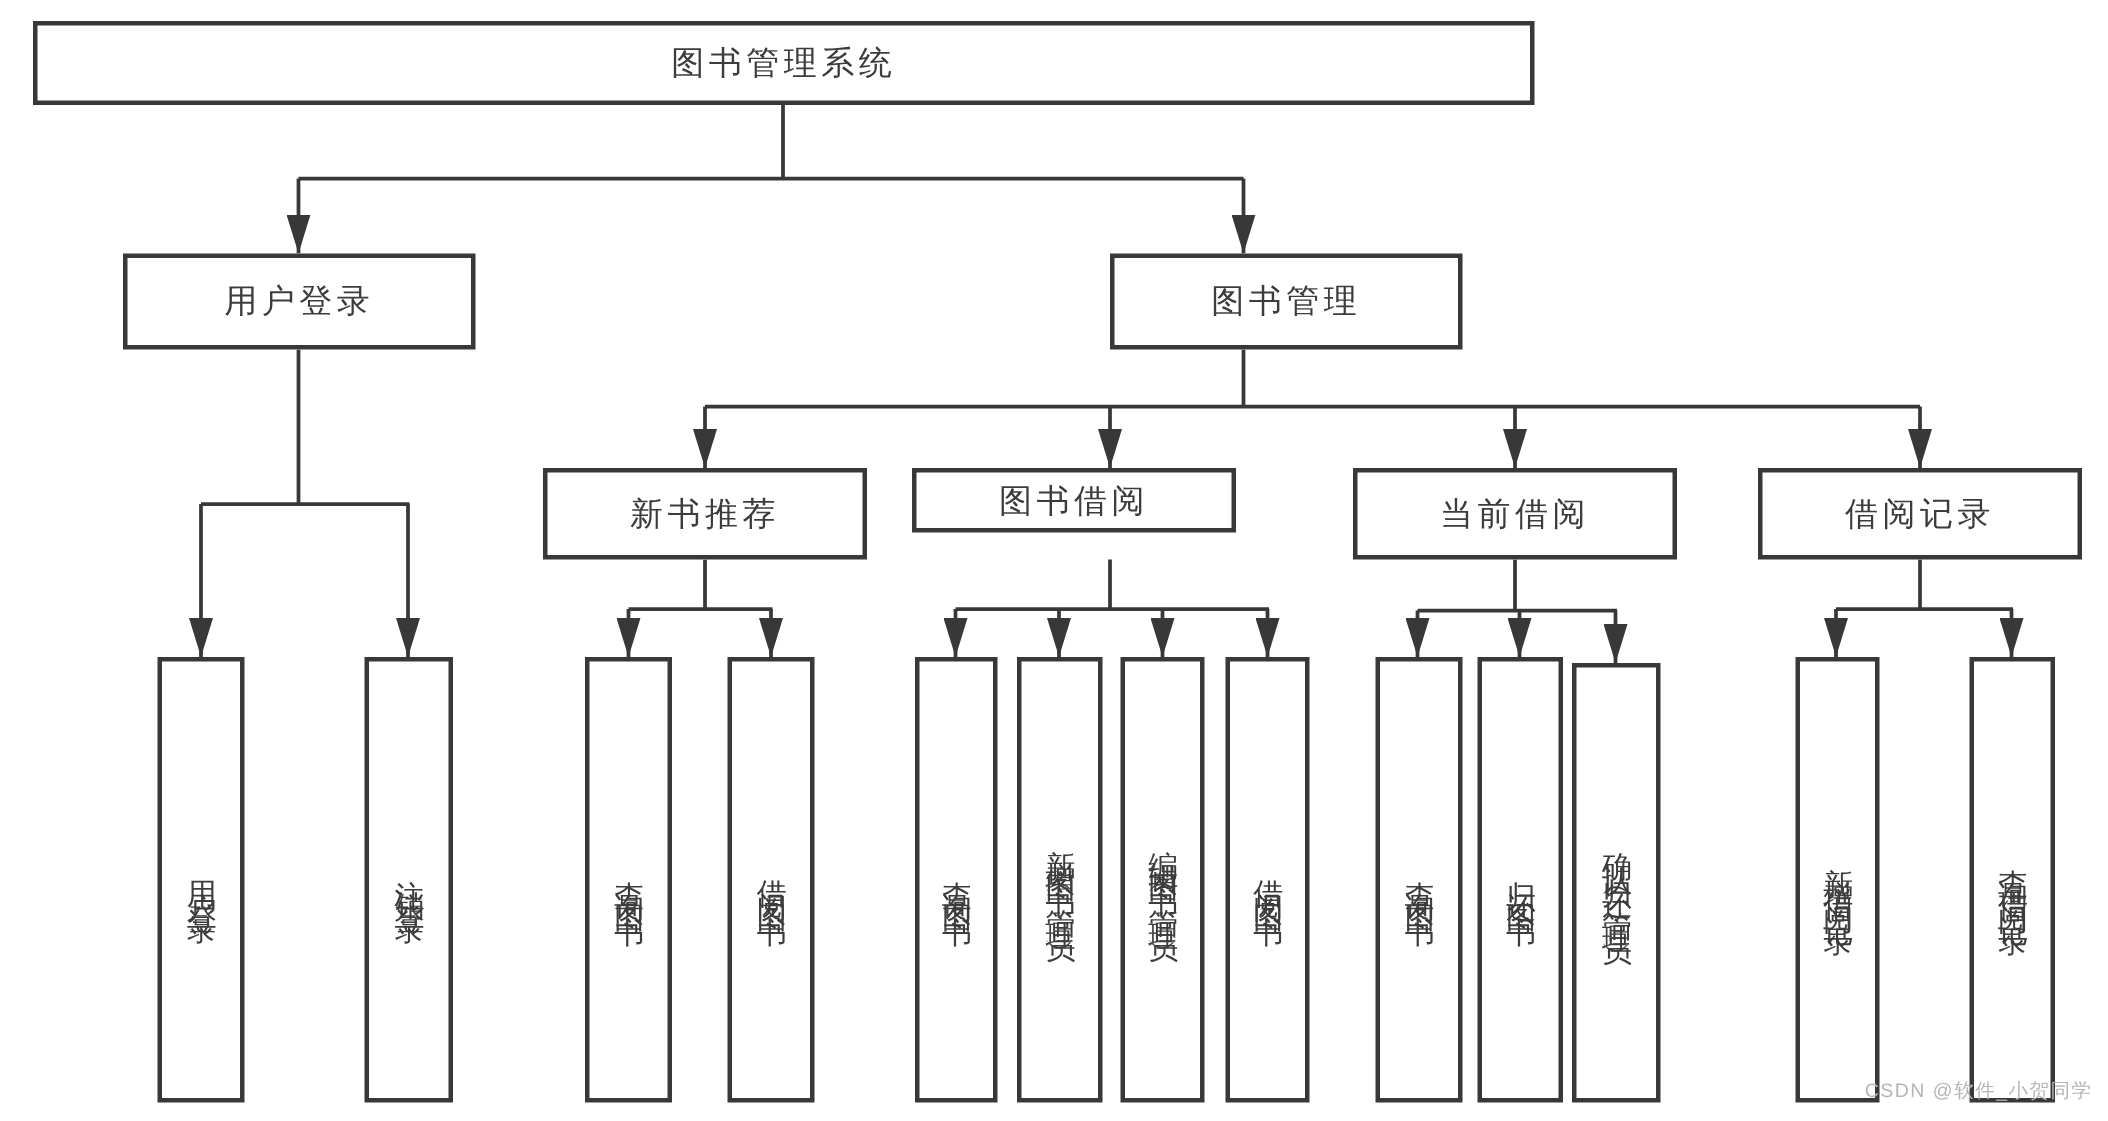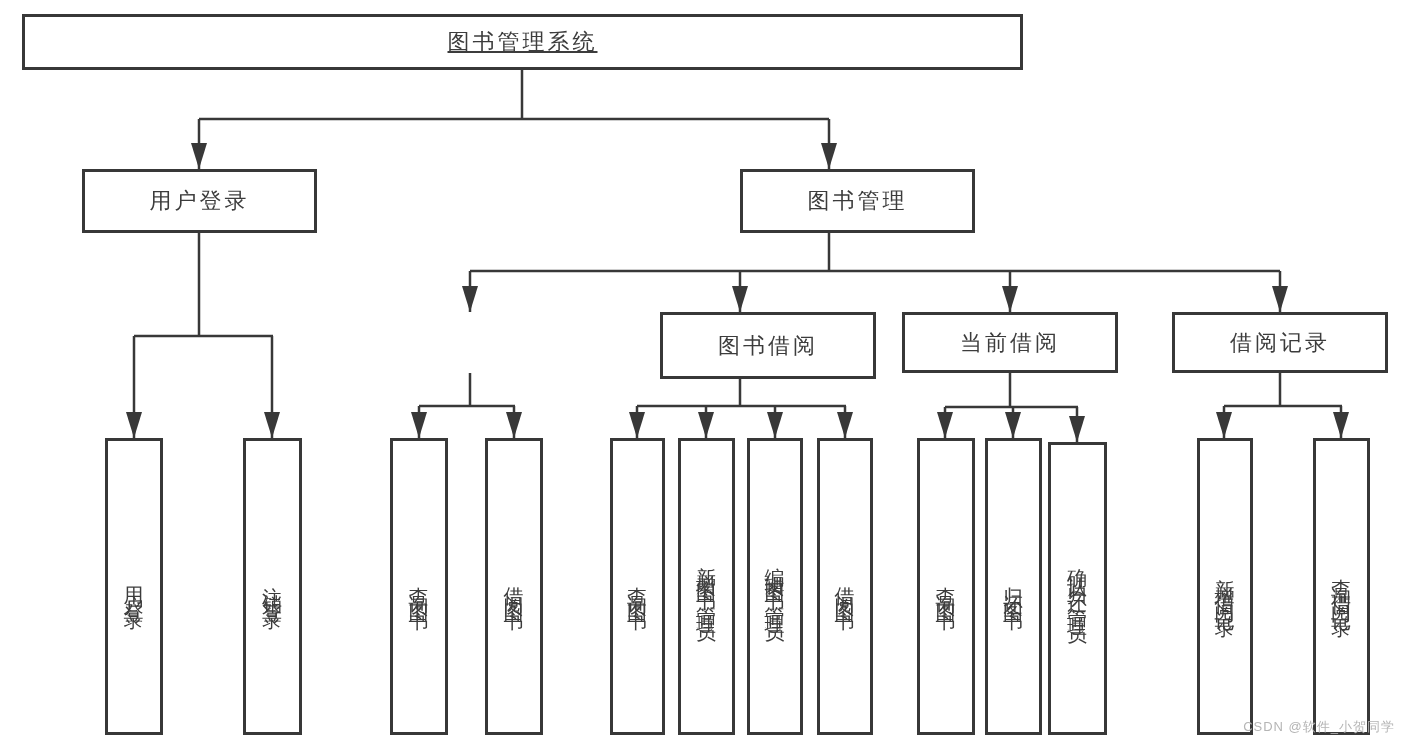--- a/index.html
+++ b/index.html
@@ -87,26 +87,27 @@
     <path d="M706,406 V438" marker-end="url(#arrow)"></path>
     <path d="M775,406 V438" marker-end="url(#arrow)"></path>
     <path d="M845,406 V438" marker-end="url(#arrow)"></path>
     <path d="M945,407 V438" marker-end="url(#arrow)"></path>
     <path d="M1013,407 V438" marker-end="url(#arrow)"></path>
     <path d="M1077,407 V442" marker-end="url(#arrow)"></path>
     <path d="M1224,406 V438" marker-end="url(#arrow)"></path>
     <path d="M1341,406 V438" marker-end="url(#arrow)"></path>
   </svg>
 
-  <div class="box" style="left:22px;top:14px;width:1001px;height:56px;text-decoration:underline;">图书管理系统</div>
+  <div class="box" style="left:22px;top:14px;width:1001px;height:56px;">图书管理系统</div>
 
   <div class="box" style="left:82px;top:169px;width:235px;height:64px;">用户登录</div>
   <div class="box" style="left:740px;top:169px;width:235px;height:64px;">图书管理</div>
 
-  <div class="box" style="left:660px;top:312px;width:216px;height:67px;">图书借阅</div>
+  <div class="box" style="left:362px;top:312px;width:216px;height:61px;">新书推荐</div>
+  <div class="box" style="left:608px;top:312px;width:216px;height:43px;">图书借阅</div>
   <div class="box" style="left:902px;top:312px;width:216px;height:61px;">当前借阅</div>
   <div class="box" style="left:1172px;top:312px;width:216px;height:61px;">借阅记录</div>
 
   <div class="vbox" style="left:105px;top:438px;width:58px;height:297px;">
     <span>用户登录</span>
   </div>
   <div class="vbox" style="left:243px;top:438px;width:59px;height:297px;">
     <span>注销登录</span>
   </div>
 

